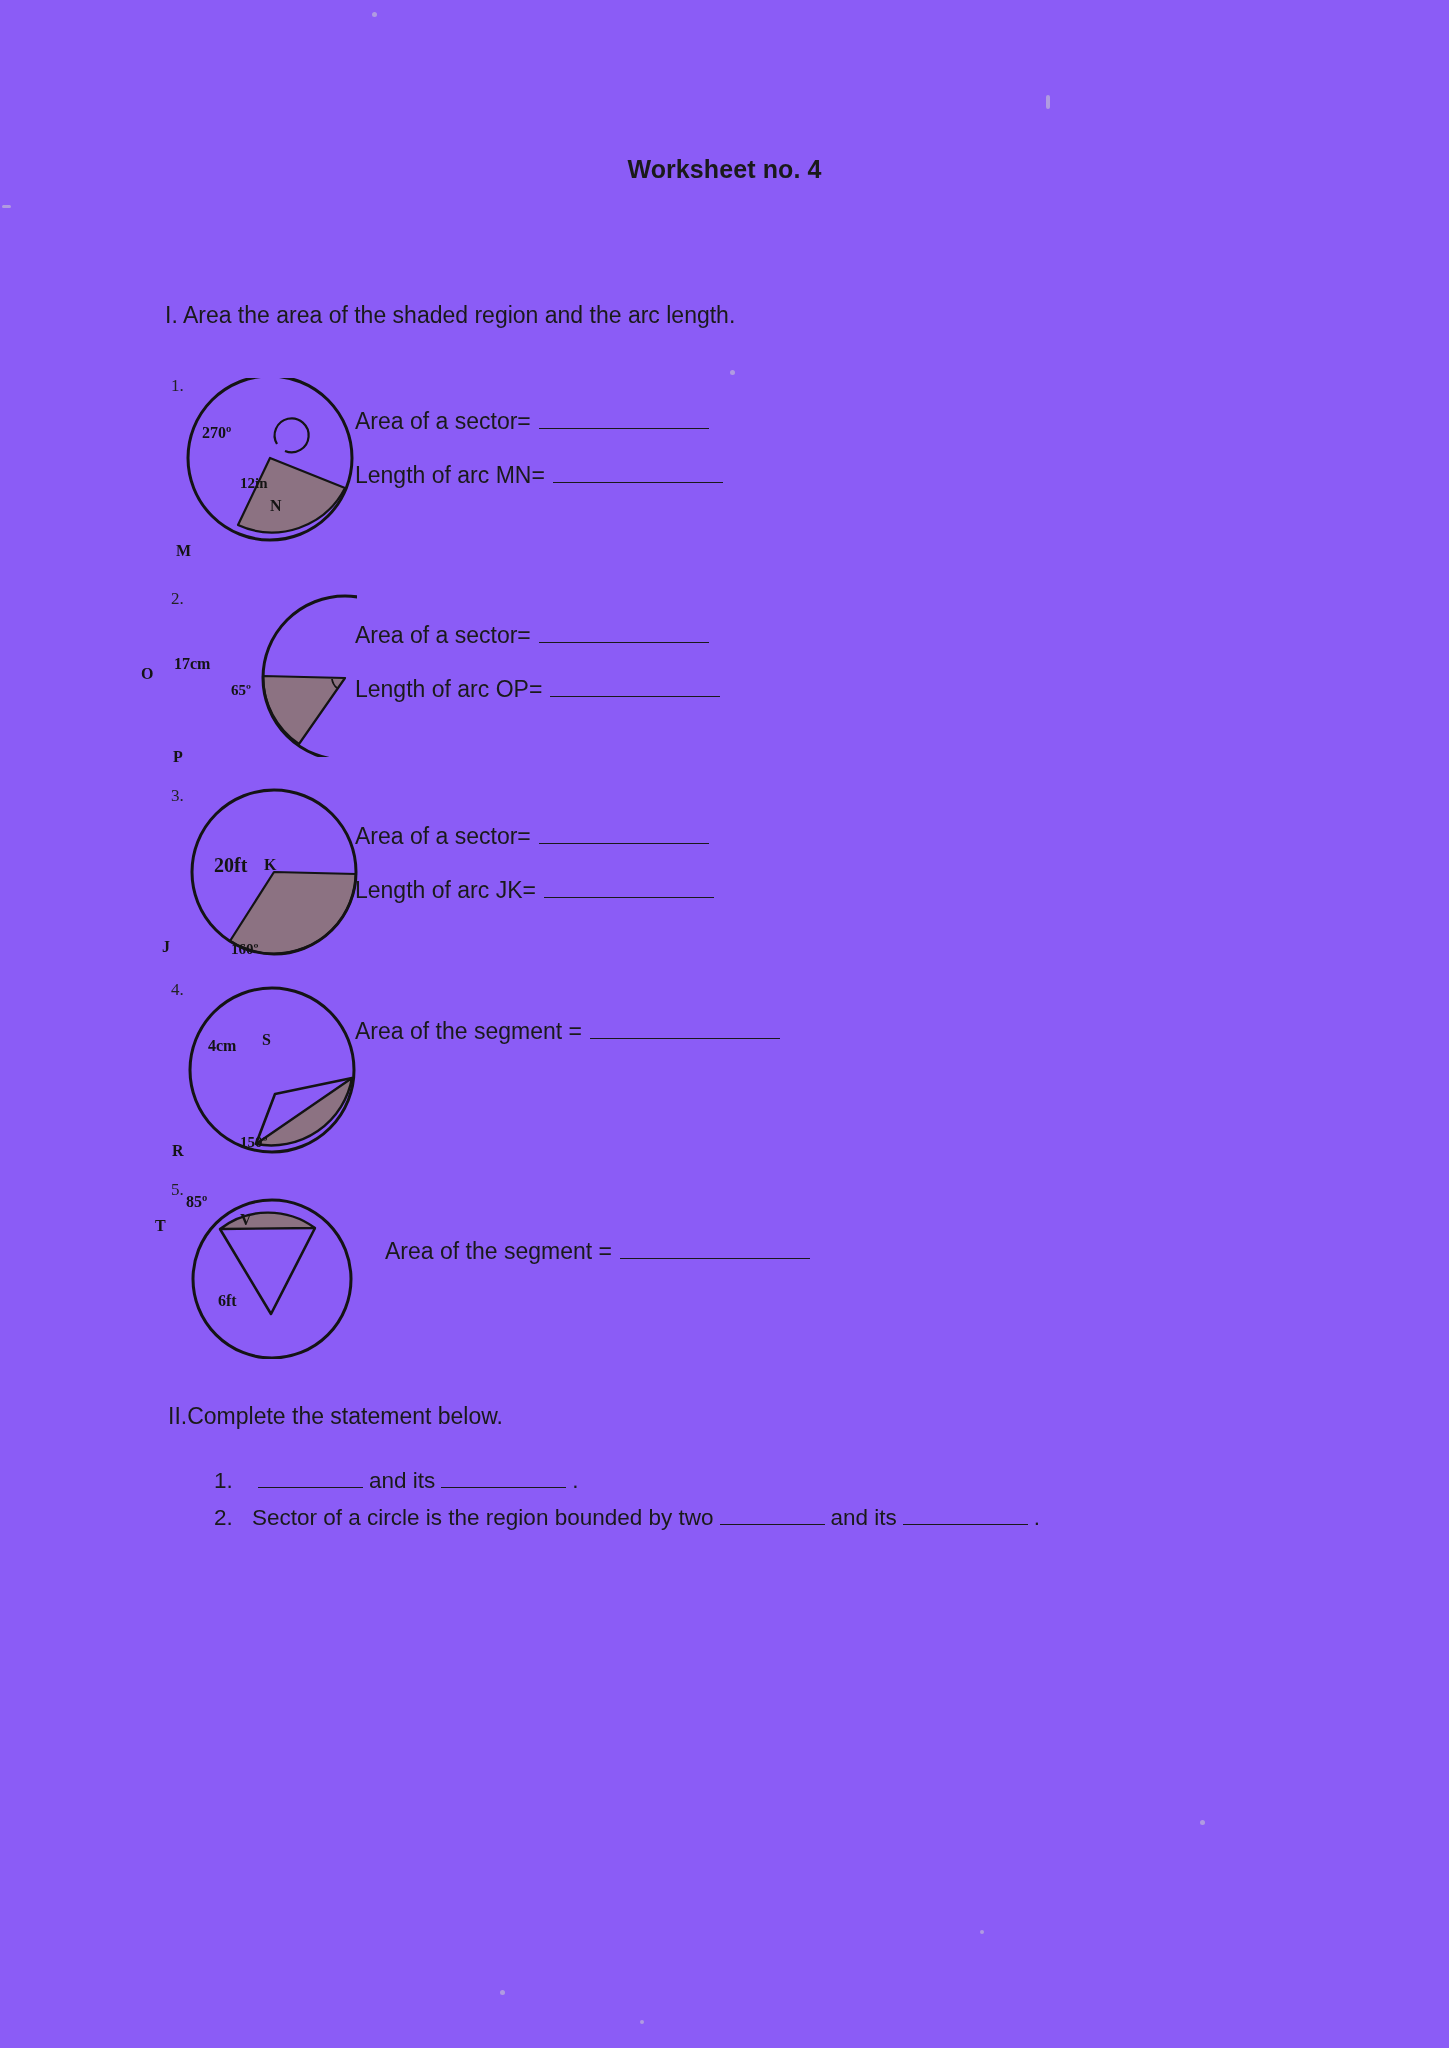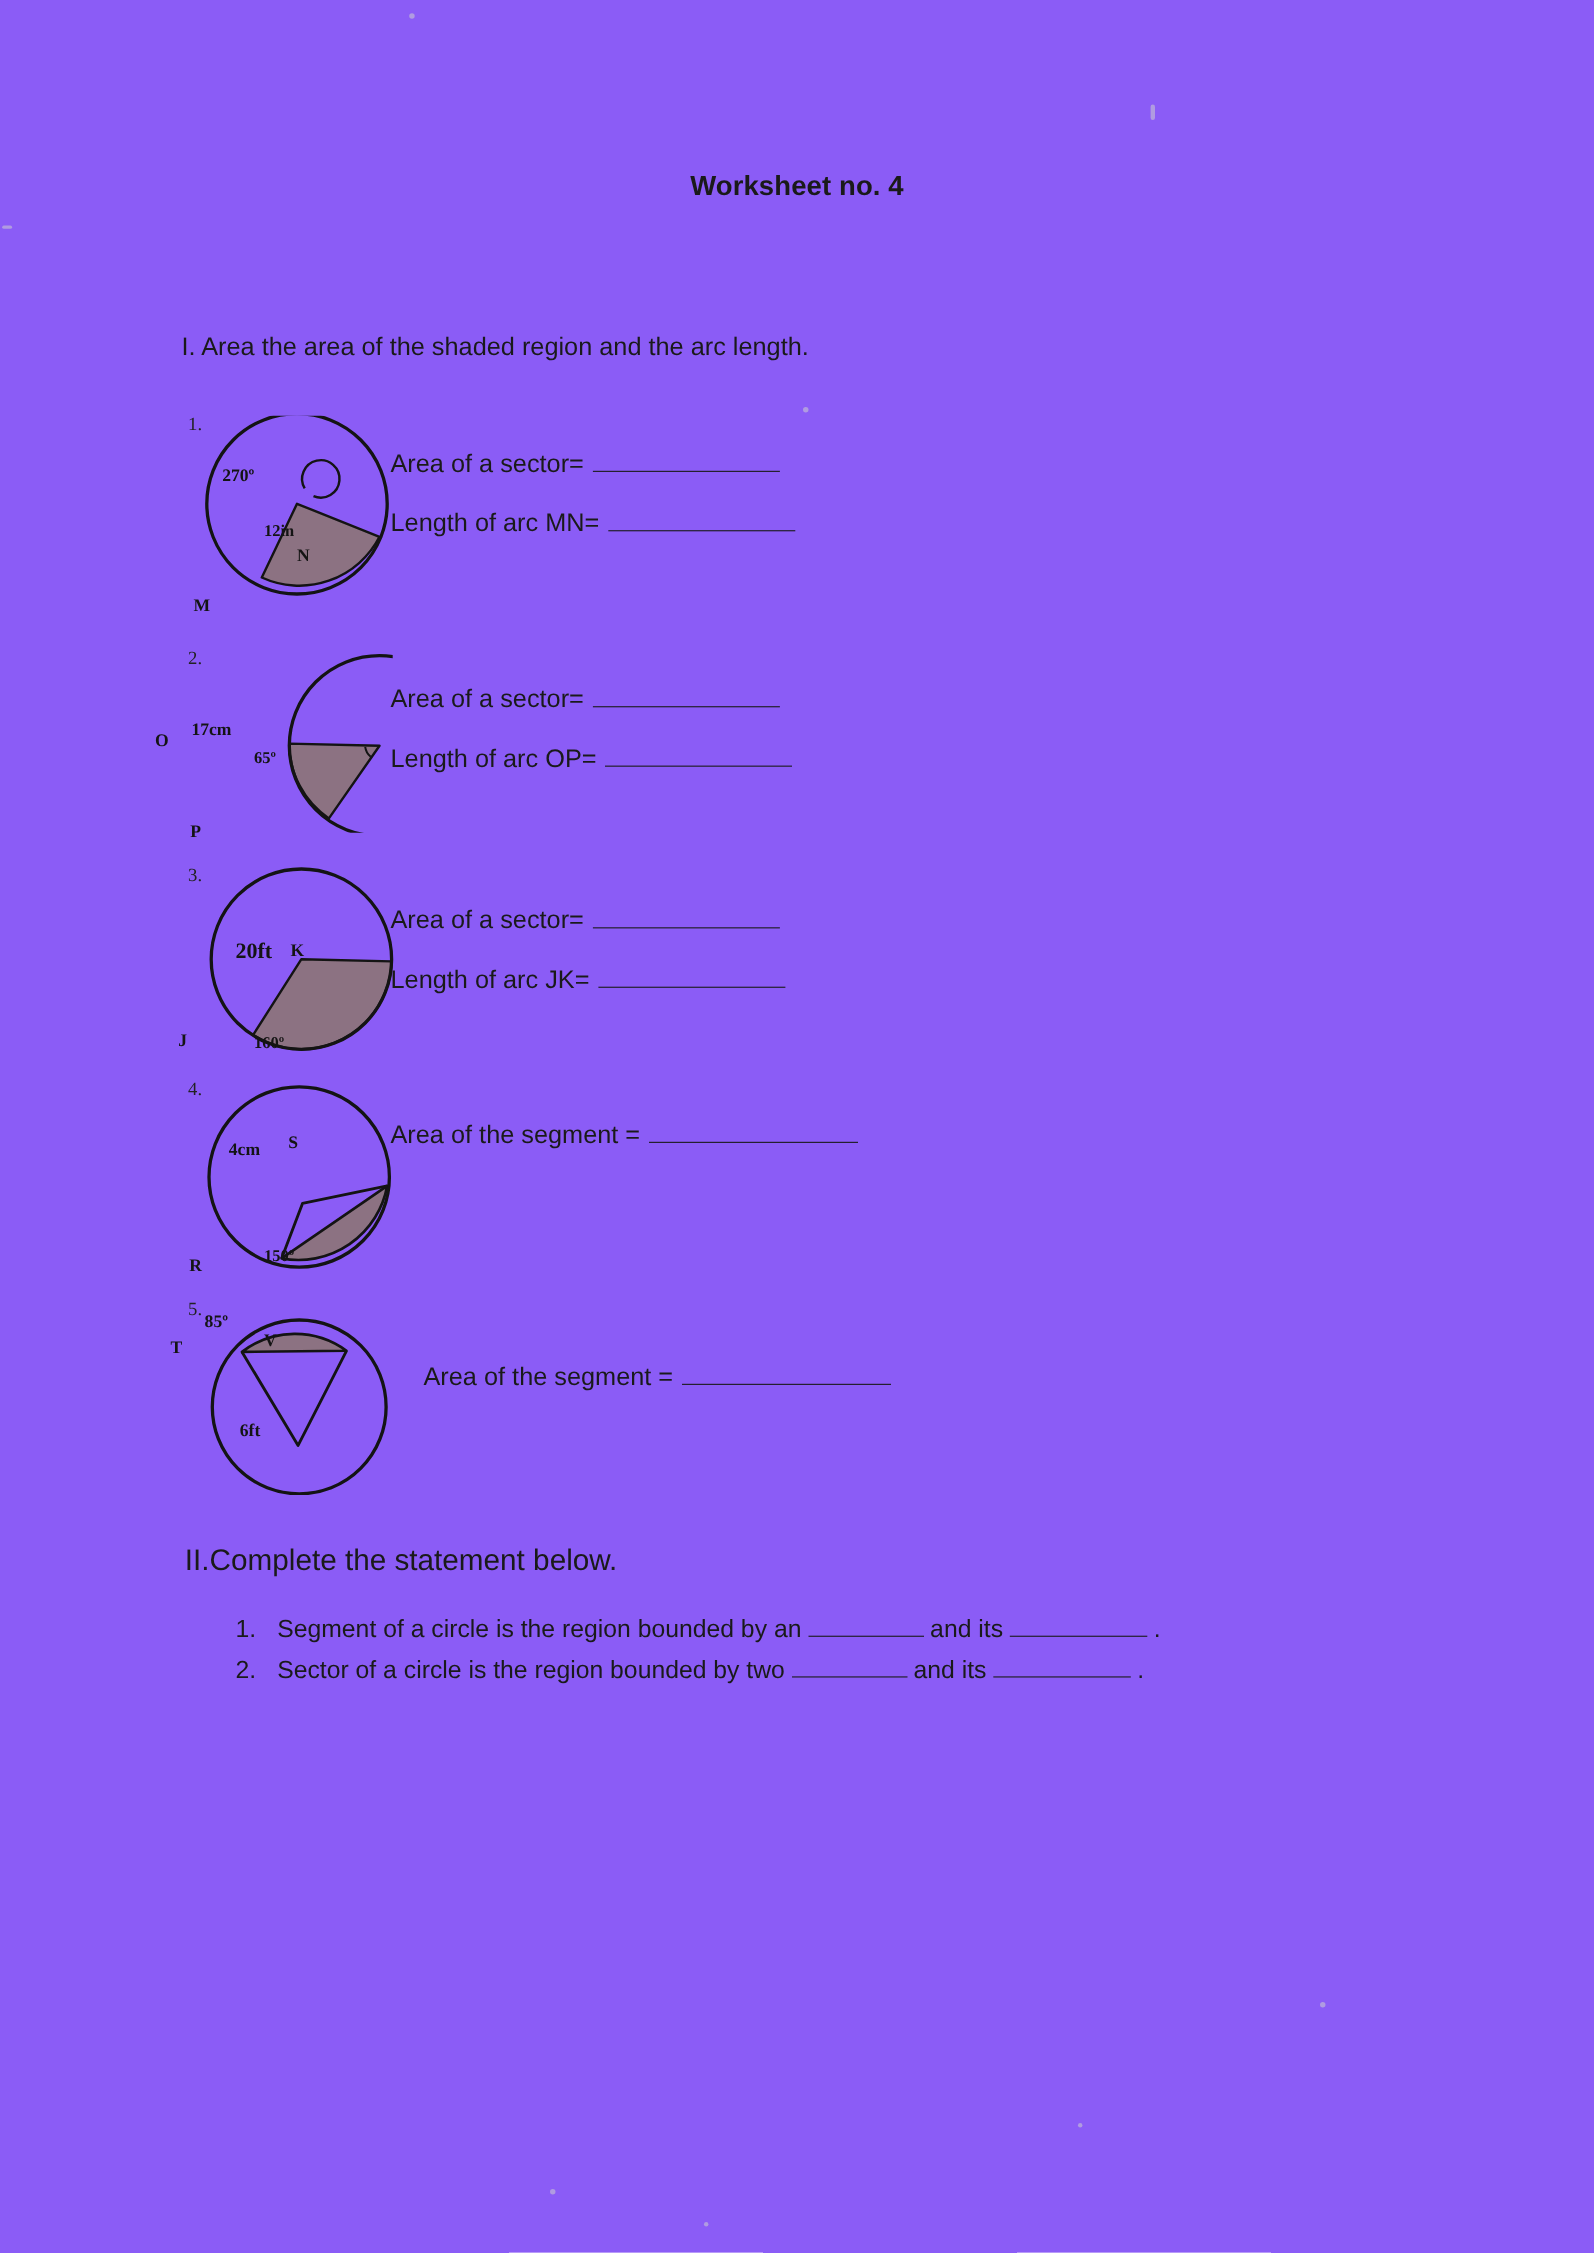--- a/index.html
+++ b/index.html
@@ -48,21 +48,21 @@
   .section-i {
     position: absolute;
     top: 302px;
     left: 165px;
     font-size: 23px;
   }
   .section-ii {
     position: absolute;
     top: 1403px;
     left: 168px;
-    font-size: 27px;
+    font-size: 23px;
   }
   .statements {
     position: absolute;
     top: 1468px;
     left: 214px;
     font-size: 22.5px;
   }
   .stmt-row {
     display: flex;
     align-items: baseline;
@@ -269,21 +269,20 @@
         <span class="blank-a" style="width:190px;"></span>
       </div>
     </div>
   </div>
 
   <div class="section-ii">II.Complete the statement below.</div>
 
   <div class="statements">
     <div class="stmt-row">
       <span class="stmt-num">1.</span>
-      <span>Segment of a circle is the region bounded by an</span>
       <span class="blank-s"></span>
       <span>and its</span>
       <span class="blank-m"></span>
       <span>.</span>
     </div>
     <div class="stmt-row">
       <span class="stmt-num">2.</span>
       <span>Sector of a circle is the region bounded by two</span>
       <span class="blank-s"></span>
       <span>and its</span>

